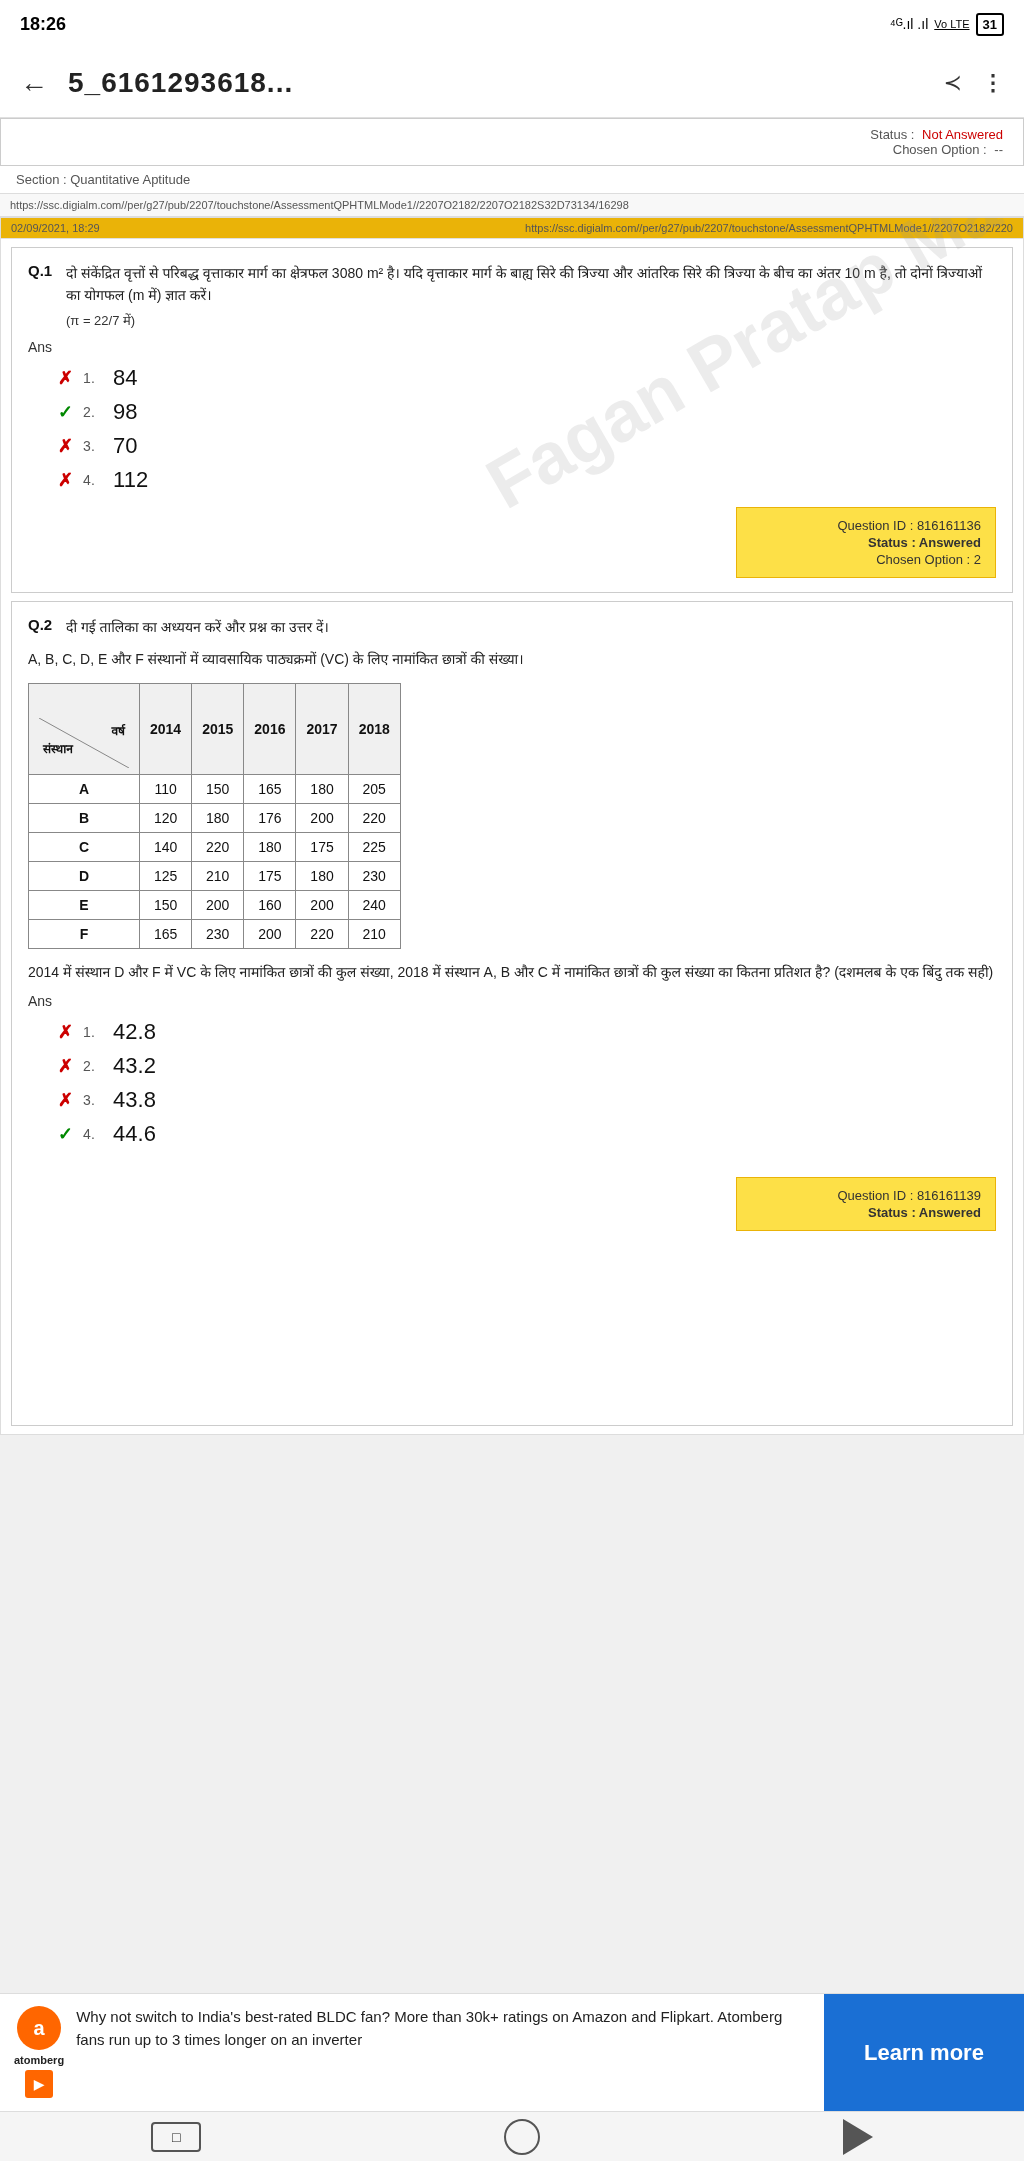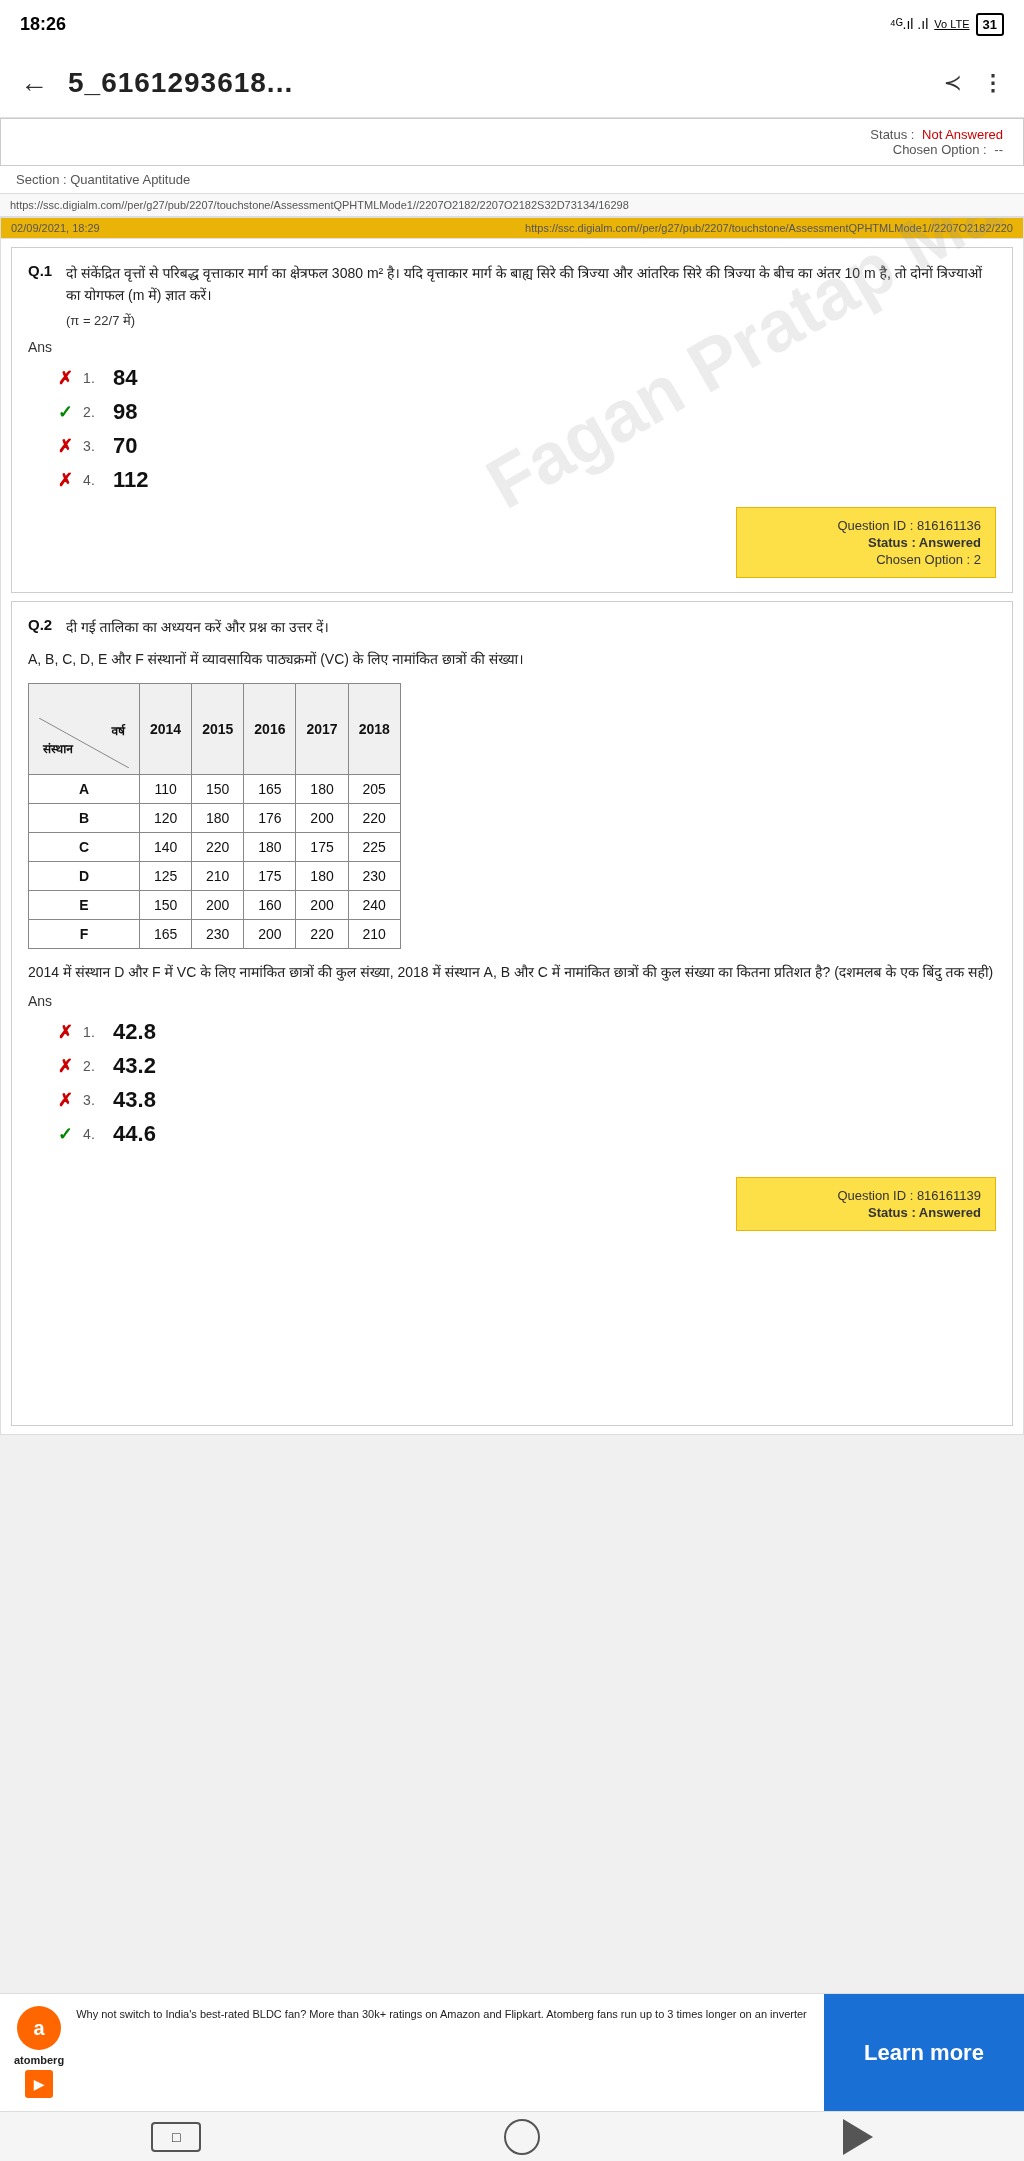--- a/index.html
+++ b/index.html
@@ -178,21 +178,21 @@
     .icon-wrong { color: #cc0000; }
     .icon-correct { color: #008800; }
     .option-num {
       font-size: 14px;
       font-weight: normal;
       color: #555;
       min-width: 20px;
     }
     .option-val {
       font-size: 22px;
-      font-weight: bold;
+      font-weight: normal;
       color: #111;
     }
 
     
     .qid-box {
       border: 1px solid #eab308;
       background: #fde047;
       margin: 10px 0 0 auto;
       width: fit-content;
       min-width: 260px;
@@ -320,21 +320,21 @@
       height: 28px;
       background: #ff6600;
       border-radius: 3px;
       display: flex;
       align-items: center;
       justify-content: center;
       color: #fff;
       font-size: 14px;
     }
     .ad-text {
-      font-size: 11px;
+      font-size: 15px;
       color: #222;
       line-height: 1.5;
       flex: 1;
     }
     .ad-cta {
       background: #1a6fd4;
       color: #fff;
       font-size: 22px;
       font-weight: bold;
       display: flex;

